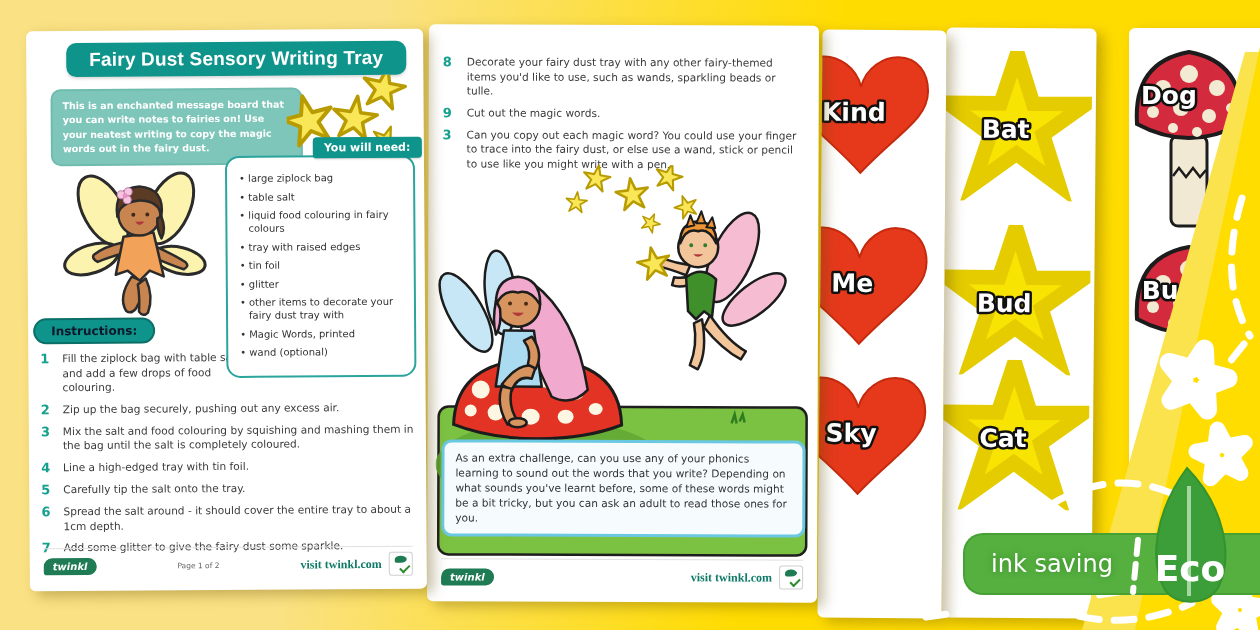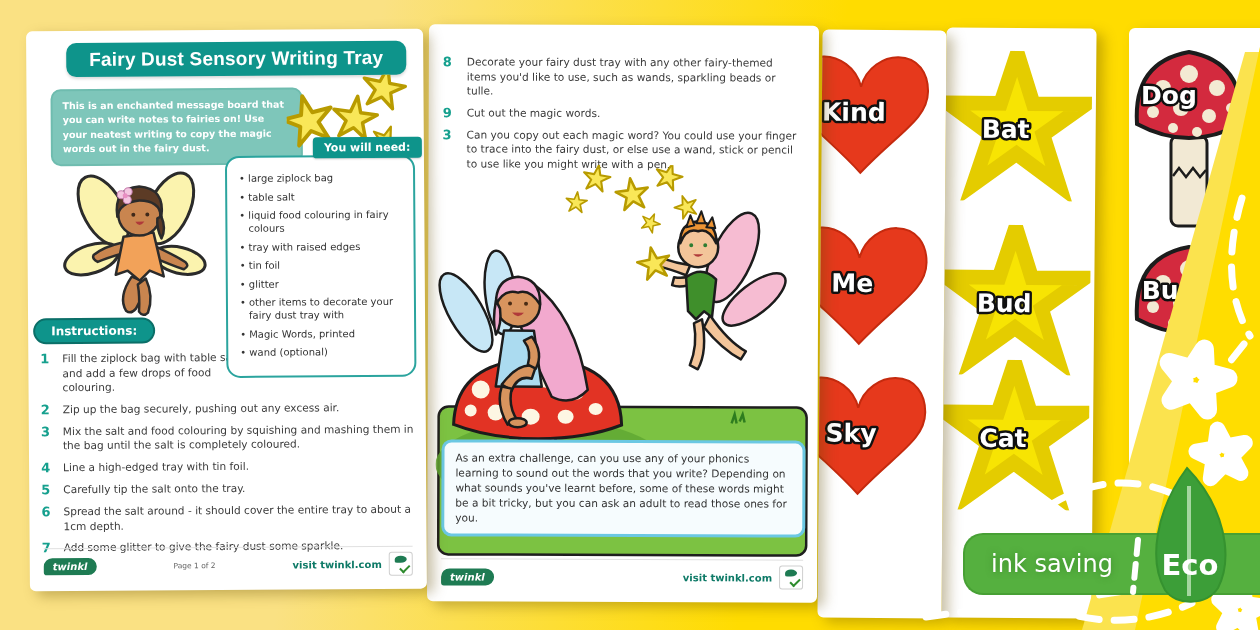--- a/index.html
+++ b/index.html
@@ -31,36 +31,36 @@
     box-shadow:0 1px 2px rgba(0,0,0,.2);}
   .ywn-box{position:absolute;left:198px;top:126px;width:190px;min-height:222px;z-index:2;
     background:#fff;border:2.5px solid #2BA49E;border-radius:14px;
     padding:14px 8px 8px 12px;box-sizing:border-box;}
   .ywn-box ul{list-style:none;margin:0;padding:0;}
   .ywn-box li{position:relative;padding-left:9px;font-size:10px;color:#333;
     margin-bottom:5.5px;line-height:1.3;}
   .ywn-box li::before{content:"•";position:absolute;left:0;top:0;color:#333;}
   .fairy1{position:absolute;left:24px;top:128px;width:170px;height:175px;}
   .instr-pill{position:absolute;left:5px;top:287px;background:#0E948B;
-    border:2px solid #0B6F68;border-radius:20px;color:#ffffff;font-weight:bold;
+    border:2px solid #0B6F68;border-radius:20px;color:#0f172a;font-weight:bold;
     font-size:12px;padding:4px 16px;}
   .steps{position:absolute;left:12px;top:320px;width:376px;}
   .step{display:flex;margin-bottom:7px;}
   .step .num{color:#16A08E;font-weight:bold;font-size:13px;width:22px;flex:none;}
   .step .txt{font-size:10.6px;color:#3a3a3a;line-height:1.38;}
   .step .txt.narrow{max-width:186px;}
 
   
   .footer{position:absolute;left:14px;right:14px;bottom:8px;height:34px;
     border-top:1px solid #e0e0e0;display:flex;align-items:center;}
   .twinkl-logo{background:#1E7B53;color:#fff;font-weight:bold;font-style:italic;
     font-size:10px;padding:3px 9px;border-radius:12px 12px 12px 4px;}
   .page-label{flex:1;text-align:center;font-size:7.5px;color:#666;}
   .spacer{flex:1;}
-  .visit{font-size:10px;font-weight:bold;color:#0E7A67;margin-right:7px;}
+  .visit{font-size:12px;font-weight:bold;color:#0E7A67;margin-right:7px;font-family:Liberation Serif, serif;}
   .approved-badge{width:22px;height:22px;border:1px solid #cfcfcf;border-radius:3px;
     position:relative;background:#fff;}
   .approved-badge::before{content:"";position:absolute;left:5px;top:3px;width:12px;height:7px;
     background:#1E7B53;border-radius:50% 50% 50% 20%;}
   .approved-badge::after{content:"";position:absolute;right:2px;bottom:4px;width:8px;height:4px;
     border-left:2px solid #2E8B2E;border-bottom:2px solid #2E8B2E;transform:rotate(-45deg);}
 
   
   #page2 .steps2{position:absolute;left:14px;top:30px;width:362px;}
   #page2 .step .num{width:24px;}
@@ -86,21 +86,21 @@
   .deco-star{fill:#F9E758;stroke:#B89B00;stroke-width:1.5px;vector-effect:non-scaling-stroke;stroke-linejoin:round;}
 
   
   .ink-band{position:absolute;left:963px;top:533px;width:300px;height:62px;z-index:63;
     background:#55B03F;border:2px solid #47A034;border-right:none;border-radius:20px 0 0 20px;
     display:flex;align-items:center;box-sizing:border-box;}
   .ink-band span{color:#fff;font-size:24px;padding-left:26px;
     text-shadow:0 0 6px rgba(40,110,30,.55);}
   .eco-leaf{position:absolute;left:1130px;top:462px;width:110px;height:160px;z-index:64;}
   .eco-label{position:absolute;left:1150px;top:548px;width:80px;z-index:65;
-    text-align:center;color:#fff;font-weight:bold;font-size:29px;}
+    text-align:center;color:#fff;font-weight:bold;font-size:36px;}
 </style>
 </head>
 <body>
 
 <svg width="0" height="0" style="position:absolute" aria-hidden="true">
   <defs>
     <path id="star5" d="M0,-10 L2.23,-3.07 L9.51,-3.09 L3.61,1.17 L5.88,8.09 L0,3.8 L-5.88,8.09 L-3.61,1.17 L-9.51,-3.09 L-2.23,-3.07 Z"></path>
     <path id="heart-shape" d="M75,42 C70,22 52,12 38,12 C18,12 8,28 8,46 C8,74 38,88 75,128 C112,88 142,74 142,46 C142,28 132,12 112,12 C98,12 80,22 75,42 Z" fill="#E6391C" stroke="#C52A0E" stroke-width="2"></path>
     <g id="mushroom-shape">
       <rect x="42" y="100" width="36" height="90" rx="7" fill="#F2E9D4" stroke="#1c1c1c" stroke-width="3"></rect>

